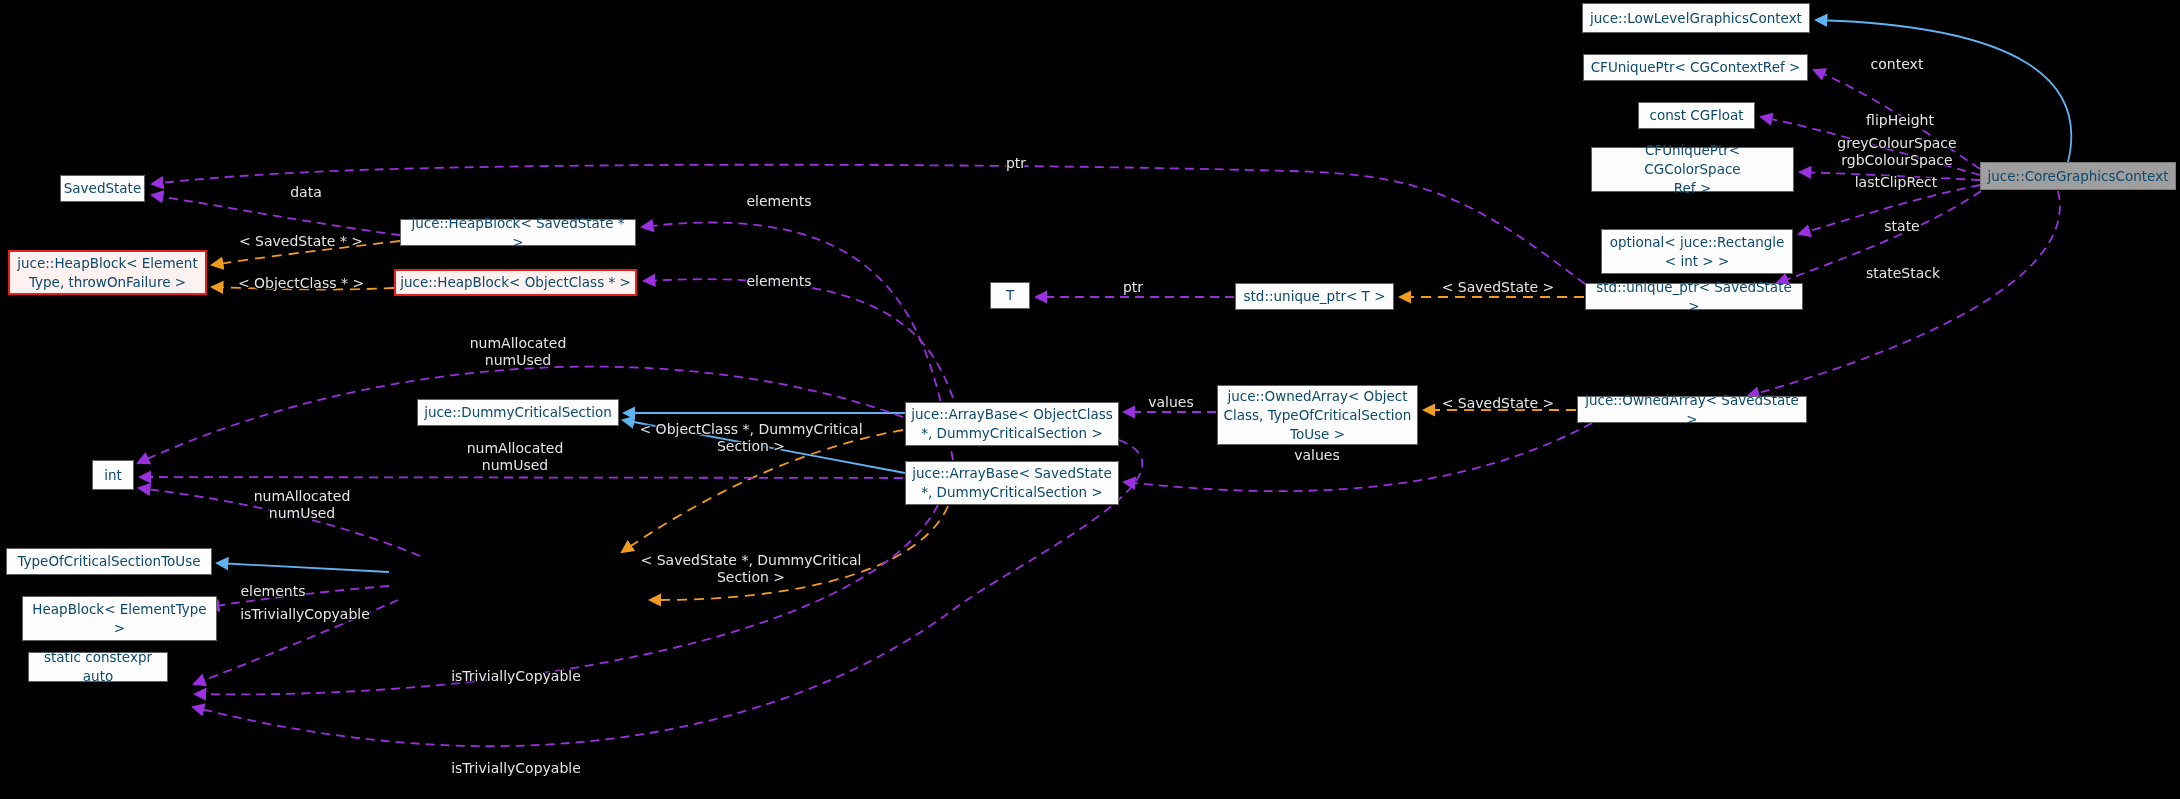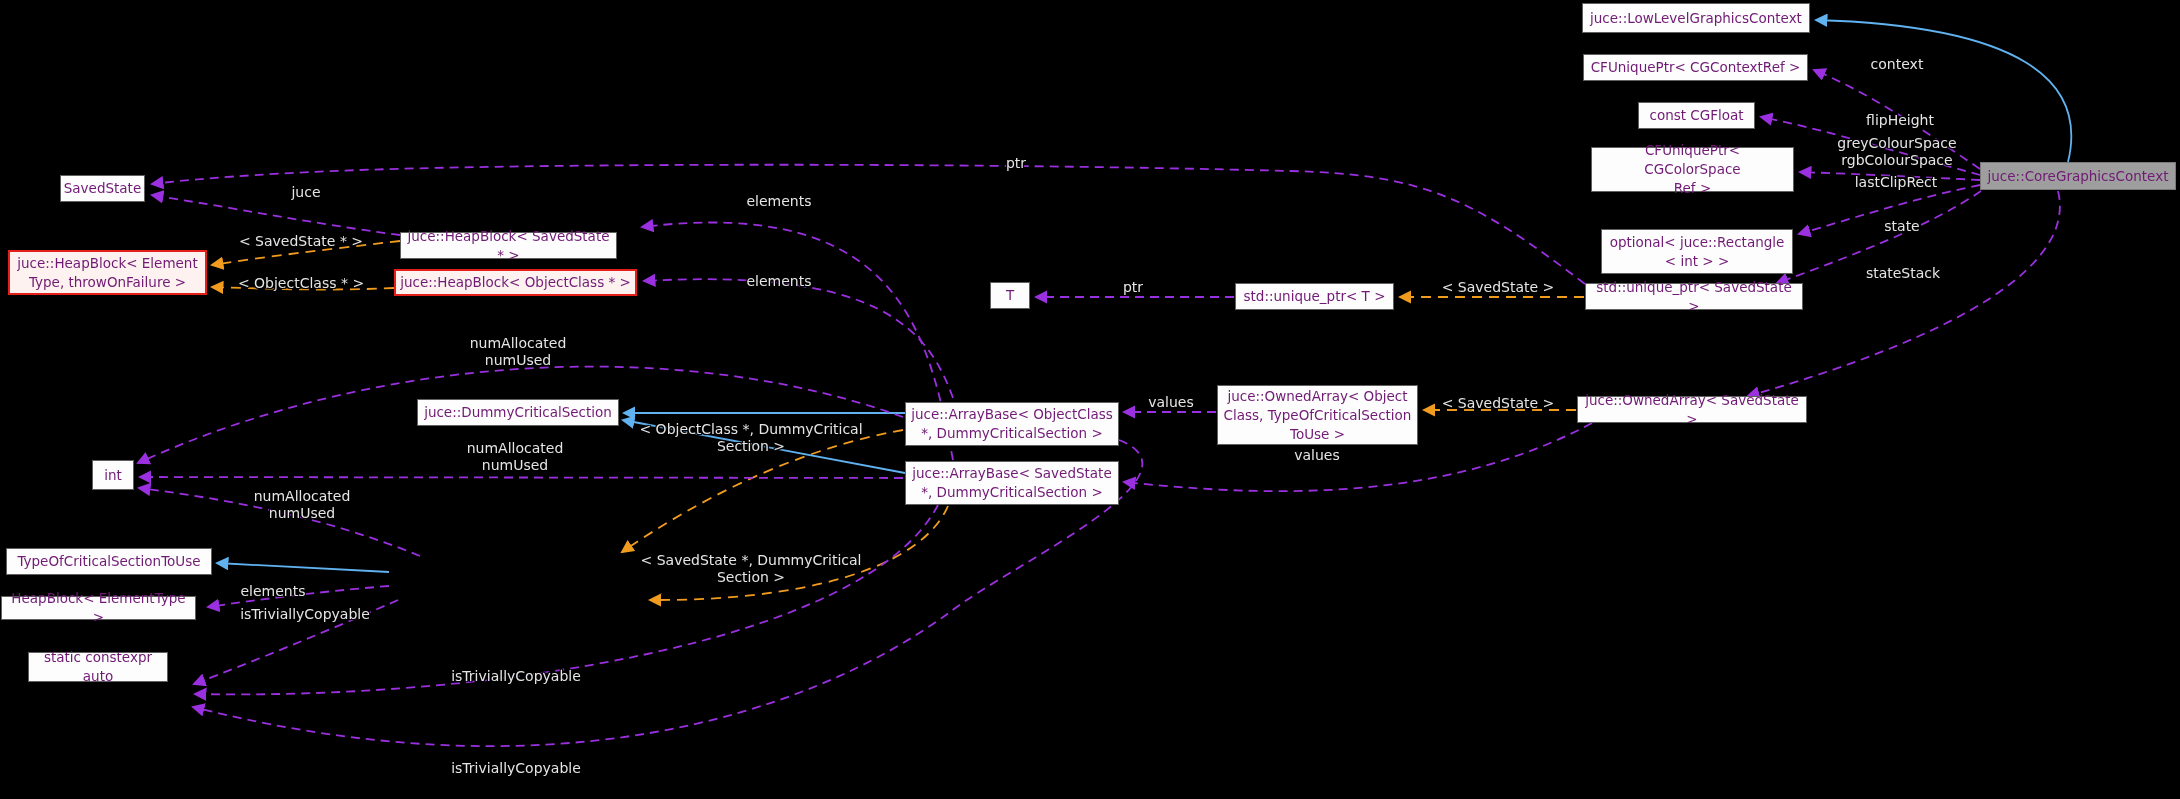--- a/index.html
+++ b/index.html
@@ -2,21 +2,21 @@
 <html><head>
 <meta charset="utf-8">
 <title>juce::CoreGraphicsContext</title>
 <style>
   html,body{margin:0;padding:0;background:#000;}
   #stage{position:relative;width:2180px;height:799px;overflow:hidden;
          font-family:"DejaVu Sans", sans-serif;background:#000;}
   #edge-layer{position:absolute;left:0;top:0;width:2180px;height:799px;}
   .node{position:absolute;display:flex;align-items:center;justify-content:center;
         text-align:center;background:#fdfdfd;border:1.5px solid #5f5f5f;
-        color:#701a75;font-size:13.5px;line-height:19px;white-space:pre-line;
+        color:#0c4a6e;font-size:13.5px;line-height:19px;white-space:pre-line;
         box-sizing:border-box;padding:1px 4px;}
   .node.red{background:#fdf2ef;border:2px solid #e5201b;}
   .node.highlight{background:#9e9e9e;border:1.5px solid #7a7a7a;}
   .elabel{position:absolute;transform:translate(-50%,-50%);color:#e5e5e5;
           font-size:14px;line-height:17px;white-space:pre;text-align:center;
           text-shadow:1px 1px 0 #000,-1px -1px 0 #000,1px -1px 0 #000,-1px 1px 0 #000,0 0 4px #000;}
 </style>
 </head>
 <body>
 
@@ -77,43 +77,43 @@
     <div class="node" style="left: 1235px; top: 283px; width: 159px; height: 27px;">std::unique_ptr&lt; T &gt;</div>
     <div class="node" style="left: 990px; top: 282px; width: 40px; height: 27px;">T</div>
     <div class="node" style="left: 1217px; top: 385px; width: 201px; height: 60px;">juce::OwnedArray&lt; Object
 Class, TypeOfCriticalSection
 ToUse &gt;</div>
     <div class="node" style="left: 905px; top: 402px; width: 214px; height: 44px;">juce::ArrayBase&lt; ObjectClass
 *, DummyCriticalSection &gt;</div>
     <div class="node" style="left: 905px; top: 461px; width: 214px; height: 44px;">juce::ArrayBase&lt; SavedState
 *, DummyCriticalSection &gt;</div>
     <div class="node" style="left: 60px; top: 175px; width: 85px; height: 27px;">SavedState</div>
-    <div class="node" style="left: 400px; top: 232px; width: 217px; height: 27px;">juce::HeapBlock&lt; SavedState * &gt;</div>
+    <div class="node" style="left: 400px; top: 219px; width: 236px; height: 27px;">juce::HeapBlock&lt; SavedState * &gt;</div>
     <div class="node red" style="left: 8px; top: 250px; width: 199px; height: 45px;">juce::HeapBlock&lt; Element
 Type, throwOnFailure &gt;</div>
     <div class="node red" style="left: 394px; top: 269px; width: 243px; height: 27px;">juce::HeapBlock&lt; ObjectClass * &gt;</div>
     <div class="node" style="left: 417px; top: 399px; width: 202px; height: 27px;">juce::DummyCriticalSection</div>
     <div class="node" style="left: 92px; top: 460px; width: 42px; height: 30px;">int</div>
     <div class="node" style="left: 6px; top: 548px; width: 206px; height: 27px;">TypeOfCriticalSectionToUse</div>
-    <div class="node" style="left: 1px; top: 596px; width: 195px; height: 24px;">HeapBlock&lt; ElementType &gt;</div>
+    <div class="node" style="left: 22px; top: 596px; width: 195px; height: 45px;">HeapBlock&lt; ElementType &gt;</div>
     <div class="node" style="left: 28px; top: 652px; width: 140px; height: 30px;">static constexpr auto</div>
     <div class="elabel" style="left: 1016px; top: 163px;">ptr</div>
     <div class="elabel" style="left: 1897px; top: 64px;">context</div>
     <div class="elabel" style="left: 1900px; top: 120px;">flipHeight</div>
     <div class="elabel" style="left: 1897px; top: 152px;">greyColourSpace
 rgbColourSpace</div>
     <div class="elabel" style="left: 1896px; top: 182px;">lastClipRect</div>
     <div class="elabel" style="left: 1902px; top: 226px;">state</div>
     <div class="elabel" style="left: 1903px; top: 273px;">stateStack</div>
     <div class="elabel" style="left: 1133px; top: 287px;">ptr</div>
     <div class="elabel" style="left: 1498px; top: 287px;">&lt; SavedState &gt;</div>
     <div class="elabel" style="left: 1498px; top: 403px;">&lt; SavedState &gt;</div>
     <div class="elabel" style="left: 1171px; top: 402px;">values</div>
     <div class="elabel" style="left: 1317px; top: 455px;">values</div>
-    <div class="elabel" style="left: 306px; top: 192px;">juce</div>
+    <div class="elabel" style="left: 306px; top: 192px;">data</div>
     <div class="elabel" style="left: 779px; top: 201px;">elements</div>
     <div class="elabel" style="left: 779px; top: 281px;">elements</div>
     <div class="elabel" style="left: 301px; top: 241px;">&lt; SavedState * &gt;</div>
     <div class="elabel" style="left: 301px; top: 283px;">&lt; ObjectClass * &gt;</div>
     <div class="elabel" style="left: 518px; top: 352px;">numAllocated
 numUsed</div>
     <div class="elabel" style="left: 515px; top: 457px;">numAllocated
 numUsed</div>
     <div class="elabel" style="left: 302px; top: 505px;">numAllocated
 numUsed</div>

